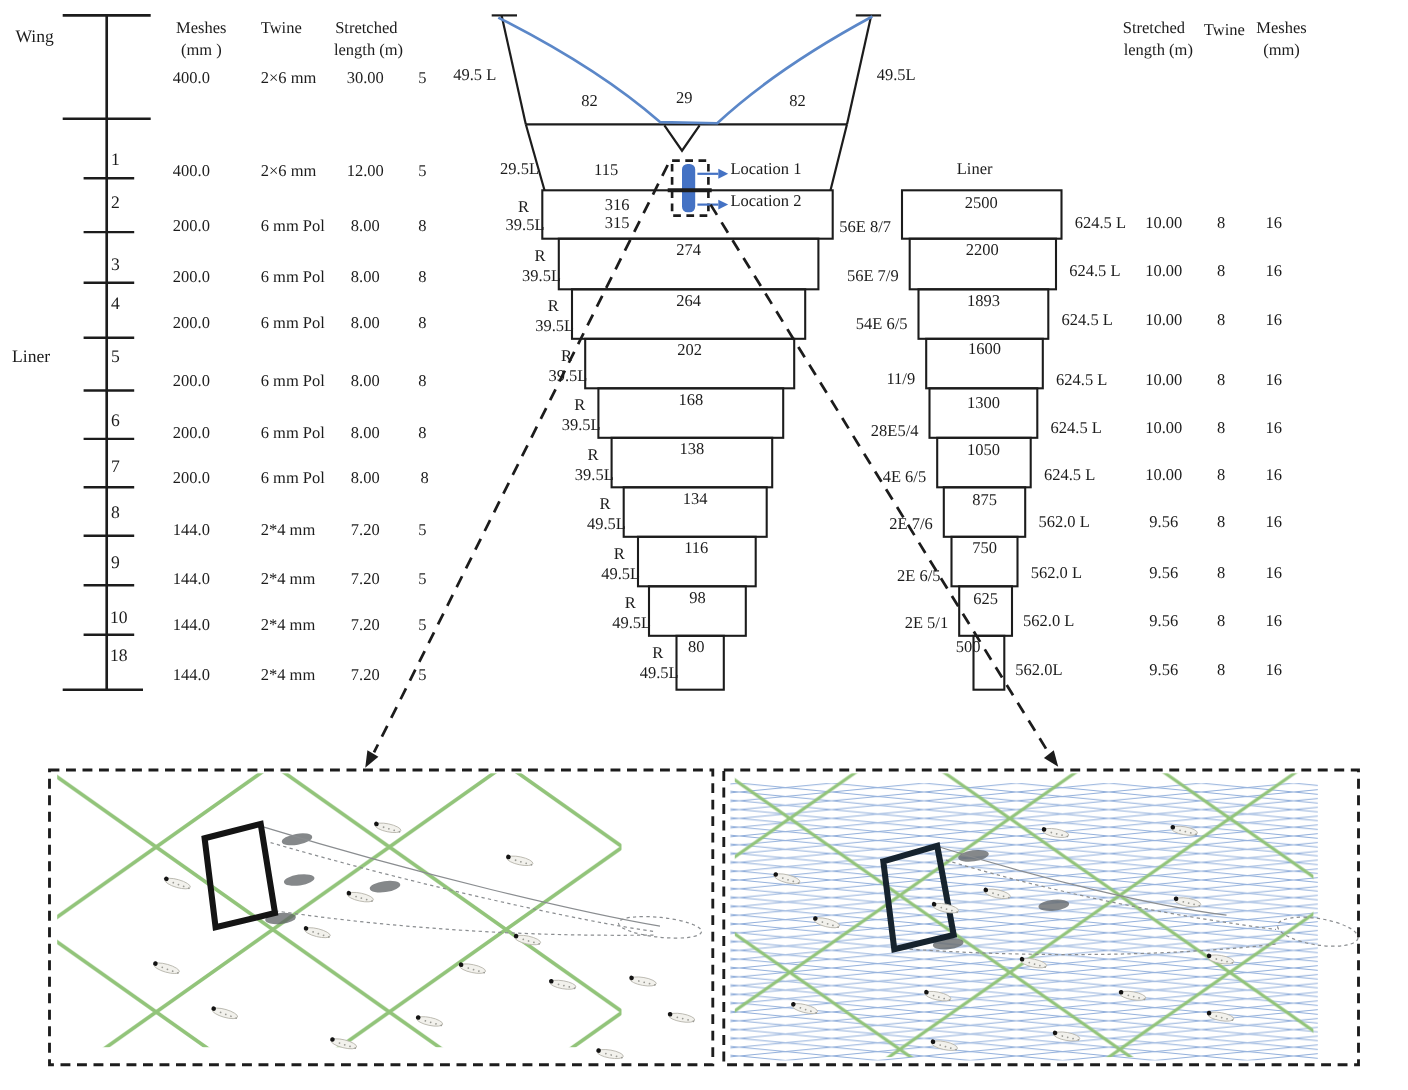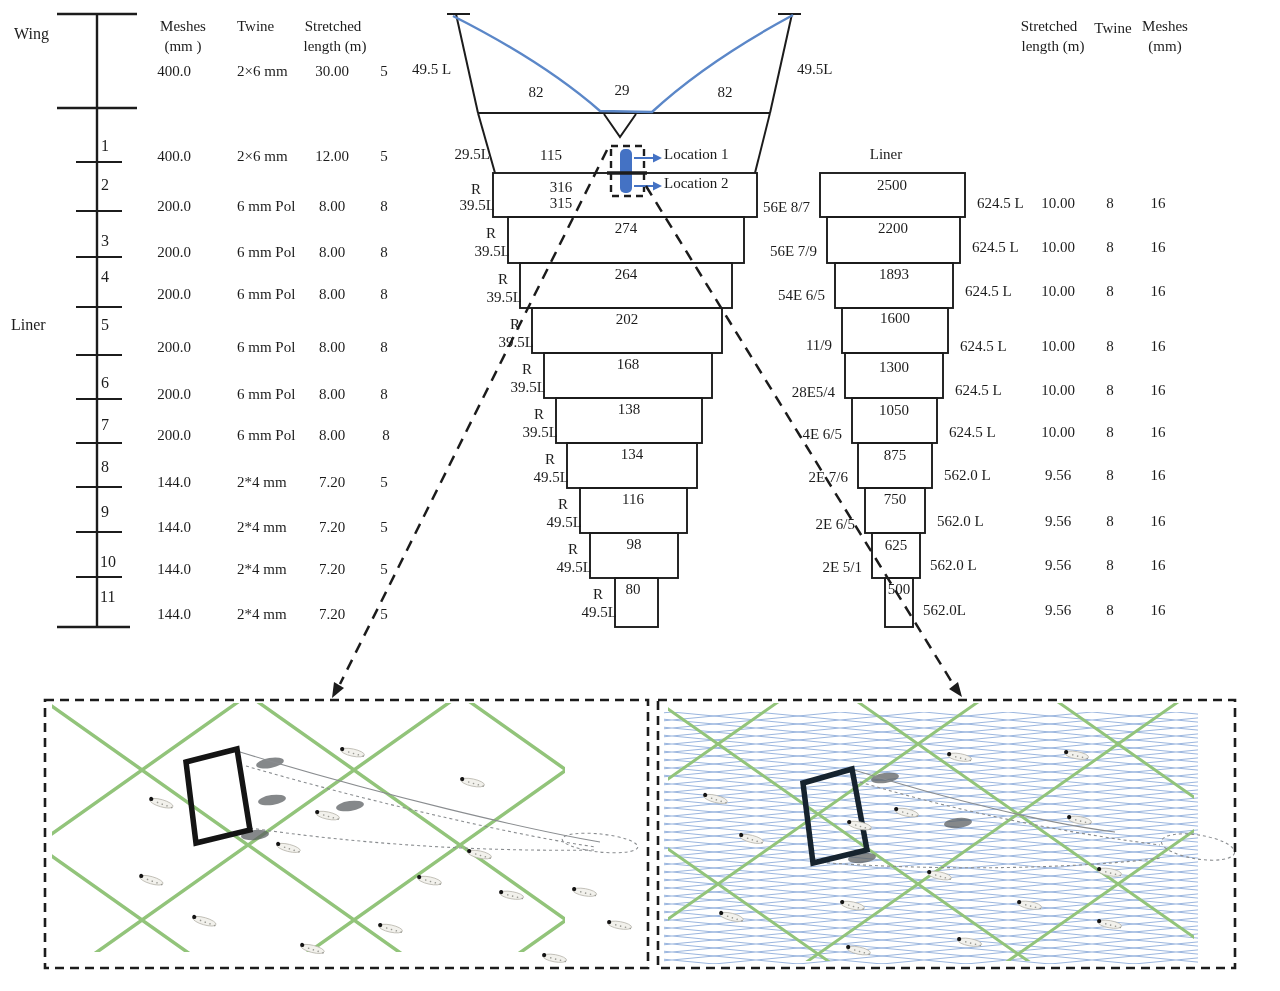--- a/index.html
+++ b/index.html
@@ -201,21 +201,21 @@
 <span class="t big" style="left:101px;top:138px">1</span>
 <span class="t big" style="left:101px;top:177px">2</span>
 <span class="t big" style="left:101px;top:233px">3</span>
 <span class="t big" style="left:101px;top:269px">4</span>
 <span class="t big" style="left:101px;top:317px">5</span>
 <span class="t big" style="left:101px;top:375px">6</span>
 <span class="t big" style="left:101px;top:417px">7</span>
 <span class="t big" style="left:101px;top:459px">8</span>
 <span class="t big" style="left:101px;top:504px">9</span>
 <span class="t big" style="left:100px;top:554px">10</span>
-<span class="t big" style="left:100px;top:589px">11</span>
+<span class="t big" style="left:100px;top:589px">18</span>
 
 <span class="t tc" style="left:152px;top:19px;width:62px">Meshes</span>
 <span class="t tc" style="left:152px;top:39px;width:62px">(mm )</span>
 <span class="t" style="left:237px;top:19px">Twine</span>
 <span class="t tc" style="left:298px;top:19px;width:70px">Stretched</span>
 <span class="t tc" style="left:296px;top:39px;width:78px">length (m)</span>
 
 <span class="t tc" style="left:148px;top:64px;width:52px">400.0</span>
 <span class="t" style="left:237px;top:64px">2×6 mm</span>
 <span class="t tc" style="left:304px;top:64px;width:56px">30.00</span>
@@ -317,21 +317,21 @@
 
 <span class="t tc" style="left:862px;top:178px;width:60px">2500</span>
 <span class="t tc" style="left:863px;top:221px;width:60px">2200</span>
 <span class="t tc" style="left:864px;top:267px;width:60px">1893</span>
 <span class="t tc" style="left:865px;top:311px;width:60px">1600</span>
 <span class="t tc" style="left:864px;top:360px;width:60px">1300</span>
 <span class="t tc" style="left:864px;top:403px;width:60px">1050</span>
 <span class="t tc" style="left:865px;top:448px;width:60px">875</span>
 <span class="t tc" style="left:865px;top:492px;width:60px">750</span>
 <span class="t tc" style="left:866px;top:538px;width:60px">625</span>
-<span class="t tc" style="left:869px;top:582px;width:60px">500</span>
+<span class="t tc" style="left:850px;top:582px;width:60px">500</span>
 
 <span class="t tr" style="left:720px;top:200px;width:90px">56E 8/7</span>
 <span class="t tr" style="left:727px;top:244px;width:90px">56E 7/9</span>
 <span class="t tr" style="left:735px;top:288px;width:90px">54E 6/5</span>
 <span class="t tr" style="left:742px;top:338px;width:90px">11/9</span>
 <span class="t tr" style="left:745px;top:385px;width:90px">28E5/4</span>
 <span class="t tr" style="left:752px;top:427px;width:90px">4E 6/5</span>
 <span class="t tr" style="left:758px;top:470px;width:90px">2E 7/6</span>
 <span class="t tr" style="left:765px;top:517px;width:90px">2E 6/5</span>
 <span class="t tr" style="left:772px;top:560px;width:90px">2E 5/1</span>

